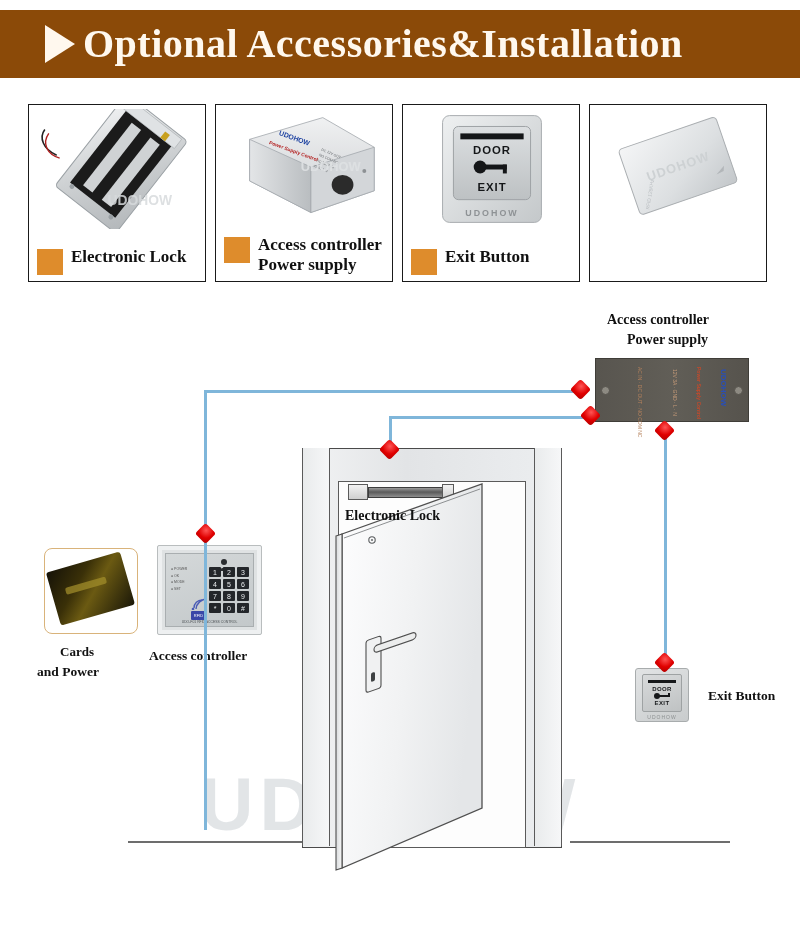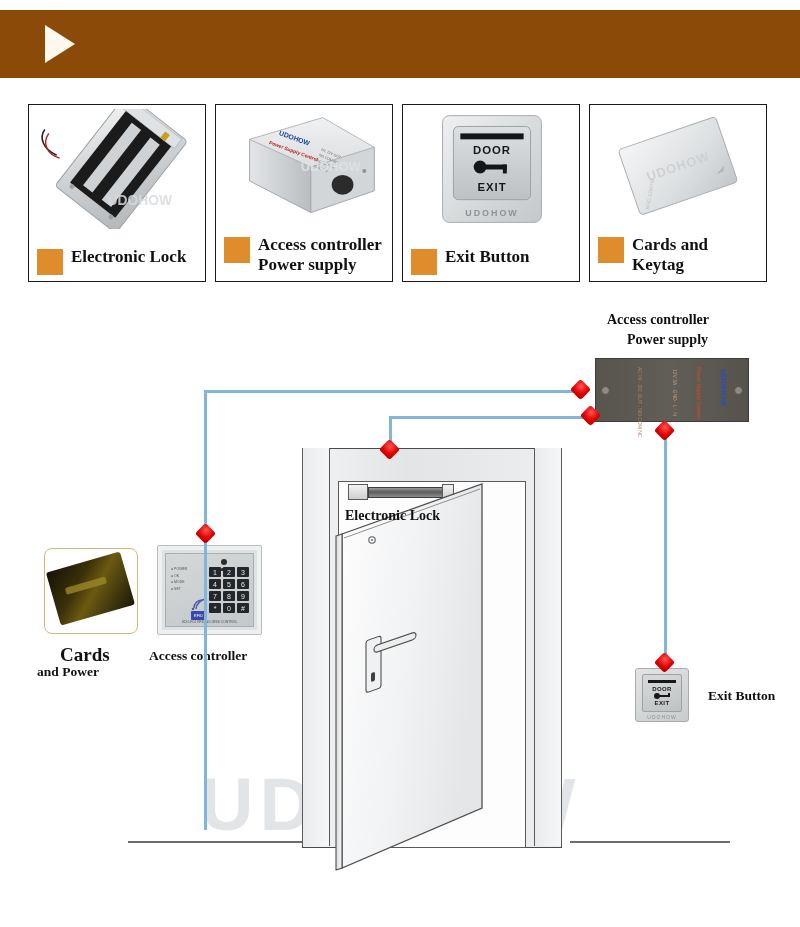--- a/index.html
+++ b/index.html
@@ -110,20 +110,21 @@
   .mag{position:absolute;background:linear-gradient(180deg,#9b9b9b,#5b5b5b 45%,#8e8e8e);
       border:1px solid #3d3d3d;}
   .magEnd{position:absolute;background:linear-gradient(180deg,#f2f2f2,#cfcfcf);
       border:1px solid #5a5a5a;}
 </style>
 </head>
 <body>
 
 <div class="banner">
   <div class="tri"></div>
+  <div class="btitle">Optional  Accessories&amp;Installation</div>
 </div>
 
 <div class="cards">
 
   <div class="card c0">
     <svg class="photo" viewBox="0 0 178 120">
       <defs>
         <linearGradient id="mlA" x1="0" y1="0" x2="1" y2="1">
           <stop offset="0" stop-color="#f3f4f5"></stop>
             <stop offset="0.5" stop-color="#cfd2d4"></stop>
@@ -231,27 +232,20 @@
       </defs>
       <g transform="rotate(-19 89 60)">
         <rect x="38" y="22" width="104" height="70" rx="4" fill="url(#rcA)" stroke="#a9adb0" stroke-width="1"></rect>
         <text x="90" y="62" font-family="Liberation Sans, sans-serif" font-size="13" font-weight="bold" fill="#cdd1d3" text-anchor="middle" letter-spacing="1">UDOHOW</text>
         <g transform="rotate(-62 52 78)">
           <text x="40" y="80" font-family="Liberation Sans, sans-serif" font-size="5" fill="#b9bdc0">RFID 125KHz</text>
         </g>
         <path d="M124 78 l10 -6 -2 5 z" fill="#b2b6b9"></path>
       </g>
     </svg>
-    <div class="cap">
-      <span class="swatch"></span>
-      <span class="captxt">
-        <span class="ln">Cards  and</span>
-        <span class="ln">Keytag</span>
-      </span>
-    </div>
   </div>
 </div>
 
 <div class="diagram">
 
   <div class="wm" style="left:200px;top:466px;font-size:74px;letter-spacing:6px;">UDOHOW</div>
 
   <div class="floor" style="left:128px;top:545px;width:182px;"></div>
   <div class="floor" style="left:570px;top:545px;width:160px;"></div>
 
@@ -334,21 +328,21 @@
         <div class="key">#</div>
       </div>
       <div class="acfoot">UDO-F01  RFID ACCESS CONTROL</div>
     </div>
   </div>
   <div class="lbl" style="left:149px;top:352px;font-size:13.5px;">Access  controller</div>
 
   <div class="ckbox" style="left:44px;top:252px;width:92px;height:84px;">
     <div class="ckcard"></div>
   </div>
-  <div class="lbl" style="left:60px;top:348px;font-size:19px;">Cards</div>
+  <div class="lbl" style="left:60px;top:348px;font-size:13px;">Cards</div>
   <div class="lbl" style="left:37px;top:368px;font-size:13.5px;">and  Power</div>
 
   <div class="eb" style="left:635px;top:372px;width:52px;height:52px;">
     <div class="face">
       <div class="bar"></div>
       <div class="t">DOOR</div>
       <div class="keyi">
           <b></b>
           <s></s>
         </div>

